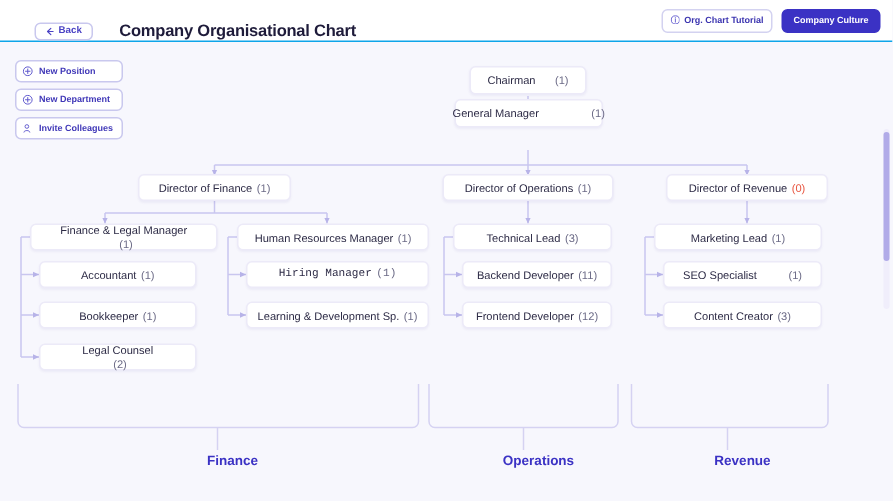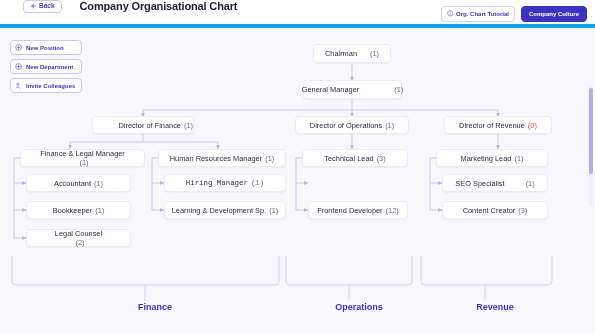--- a/index.html
+++ b/index.html
@@ -8,22 +8,22 @@
     font-family: "Liberation Sans", sans-serif;
     background: #f7f7fd;
     overflow: hidden;
   }
   .app { position: relative; width: 595px; height: 334px; background: #f7f7fd; }
 
   
   .header {
     position: absolute; top: 0; left: 0; width: 595px; height: 28px;
     background: #ffffff;
-    border-bottom: 4px solid #0ea5e9;
-    display: flex; align-items: flex-start;
+    border-bottom: 1px solid #0ea5e9;
+    display: flex; align-items: flex-end;
   }
   .back-btn {
     margin-left: 23px;
     display: flex; align-items: center; gap: 3px;
     border: 1px solid #c9c8ee;
     border-radius: 4px;
     background: #ffffff;
     padding: 2px 6px;
     color: #4a42c4;
     font-size: 6.5px; font-weight: 700;
@@ -223,26 +223,26 @@
         <path d="M421 228 V253 a4 4 0 0 0 4 4 H548 a4 4 0 0 0 4 -4 V228" stroke="#d5d2f2"></path>
         <path d="M485 257 V272" stroke="#d5d2f2"></path>
       </g>
     </svg>
 
     <div class="node" style="left:313px; top:16px; width:78px; height:19px;gap:10px;">
       <span>Chairman</span>
       <span class="cnt">(1)</span>
     </div>
 
-    <div class="node" style="left:303px; top:52px; width:99px; height:19px;gap:32px;">
+    <div class="node" style="left:303px; top:38px; width:99px; height:19px;gap:32px;">
       <span>General Manager</span>
       <span class="cnt">(1)</span>
     </div>
 
-    <div class="node" style="left:92px; top:88px; width:102px; height:18px;justify-content:flex-end;">
+    <div class="node" style="left:92px; top:88px; width:102px; height:18px;">
       <span>Director of Finance</span>
       <span class="cnt">(1)</span>
     </div>
     <div class="node" style="left:295px; top:88px; width:114px; height:18px;">
       <span>Director of Operations</span>
       <span class="cnt">(1)</span>
     </div>
     <div class="node" style="left:444px; top:88px; width:108px; height:18px;">
       <span>Director of Revenue</span>
       <span class="cnt zero">(0)</span>
@@ -280,20 +280,24 @@
 
     <div class="node" style="left:164px; top:146px; width:122px; height:18px;font-family:Liberation Mono, monospace;">
       <span>Hiring Manager</span>
       <span class="cnt">(1)</span>
     </div>
     <div class="node" style="left:164px; top:173px; width:122px; height:18px;">
       <span>Learning &amp; Development Sp.</span>
       <span class="cnt">(1)</span>
     </div>
 
+    <div class="node" style="left:308px; top:146px; width:100px; height:18px;">
+      <span>Backend Developer</span>
+      <span class="cnt">(11)</span>
+    </div>
     <div class="node" style="left:308px; top:173px; width:100px; height:18px;">
       <span>Frontend Developer</span>
       <span class="cnt">(12)</span>
     </div>
 
     <div class="node" style="left:442px; top:146px; width:106px; height:18px;gap:18px;">
       <span>SEO Specialist</span>
       <span class="cnt">(1)</span>
     </div>
     <div class="node" style="left:442px; top:173px; width:106px; height:18px;">

